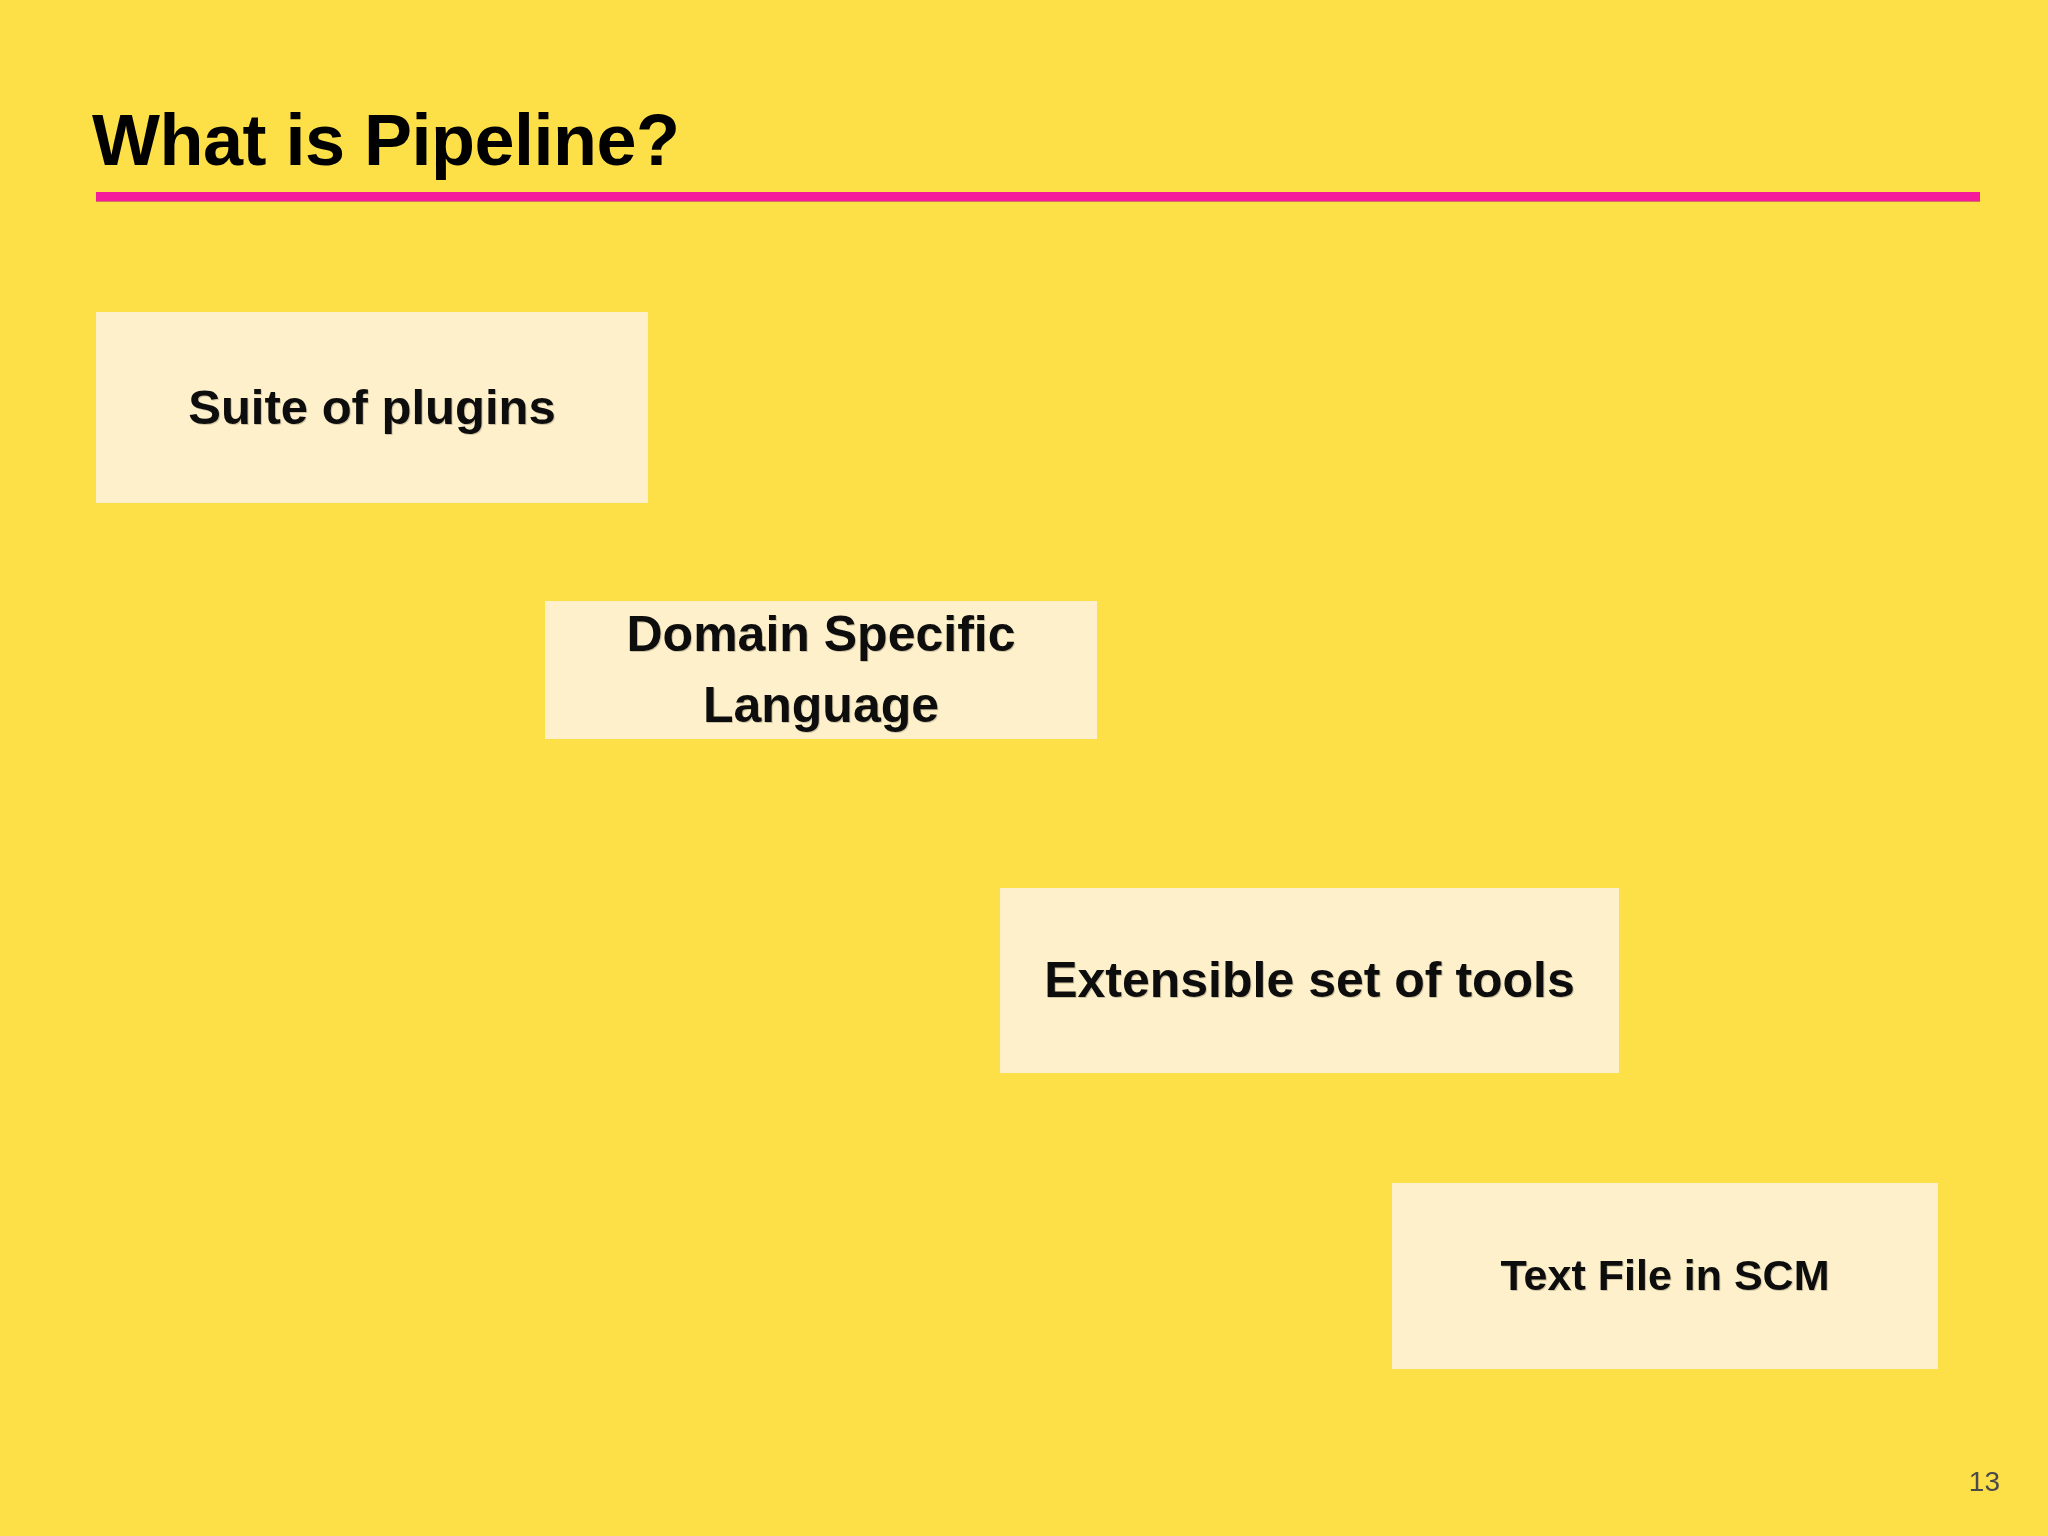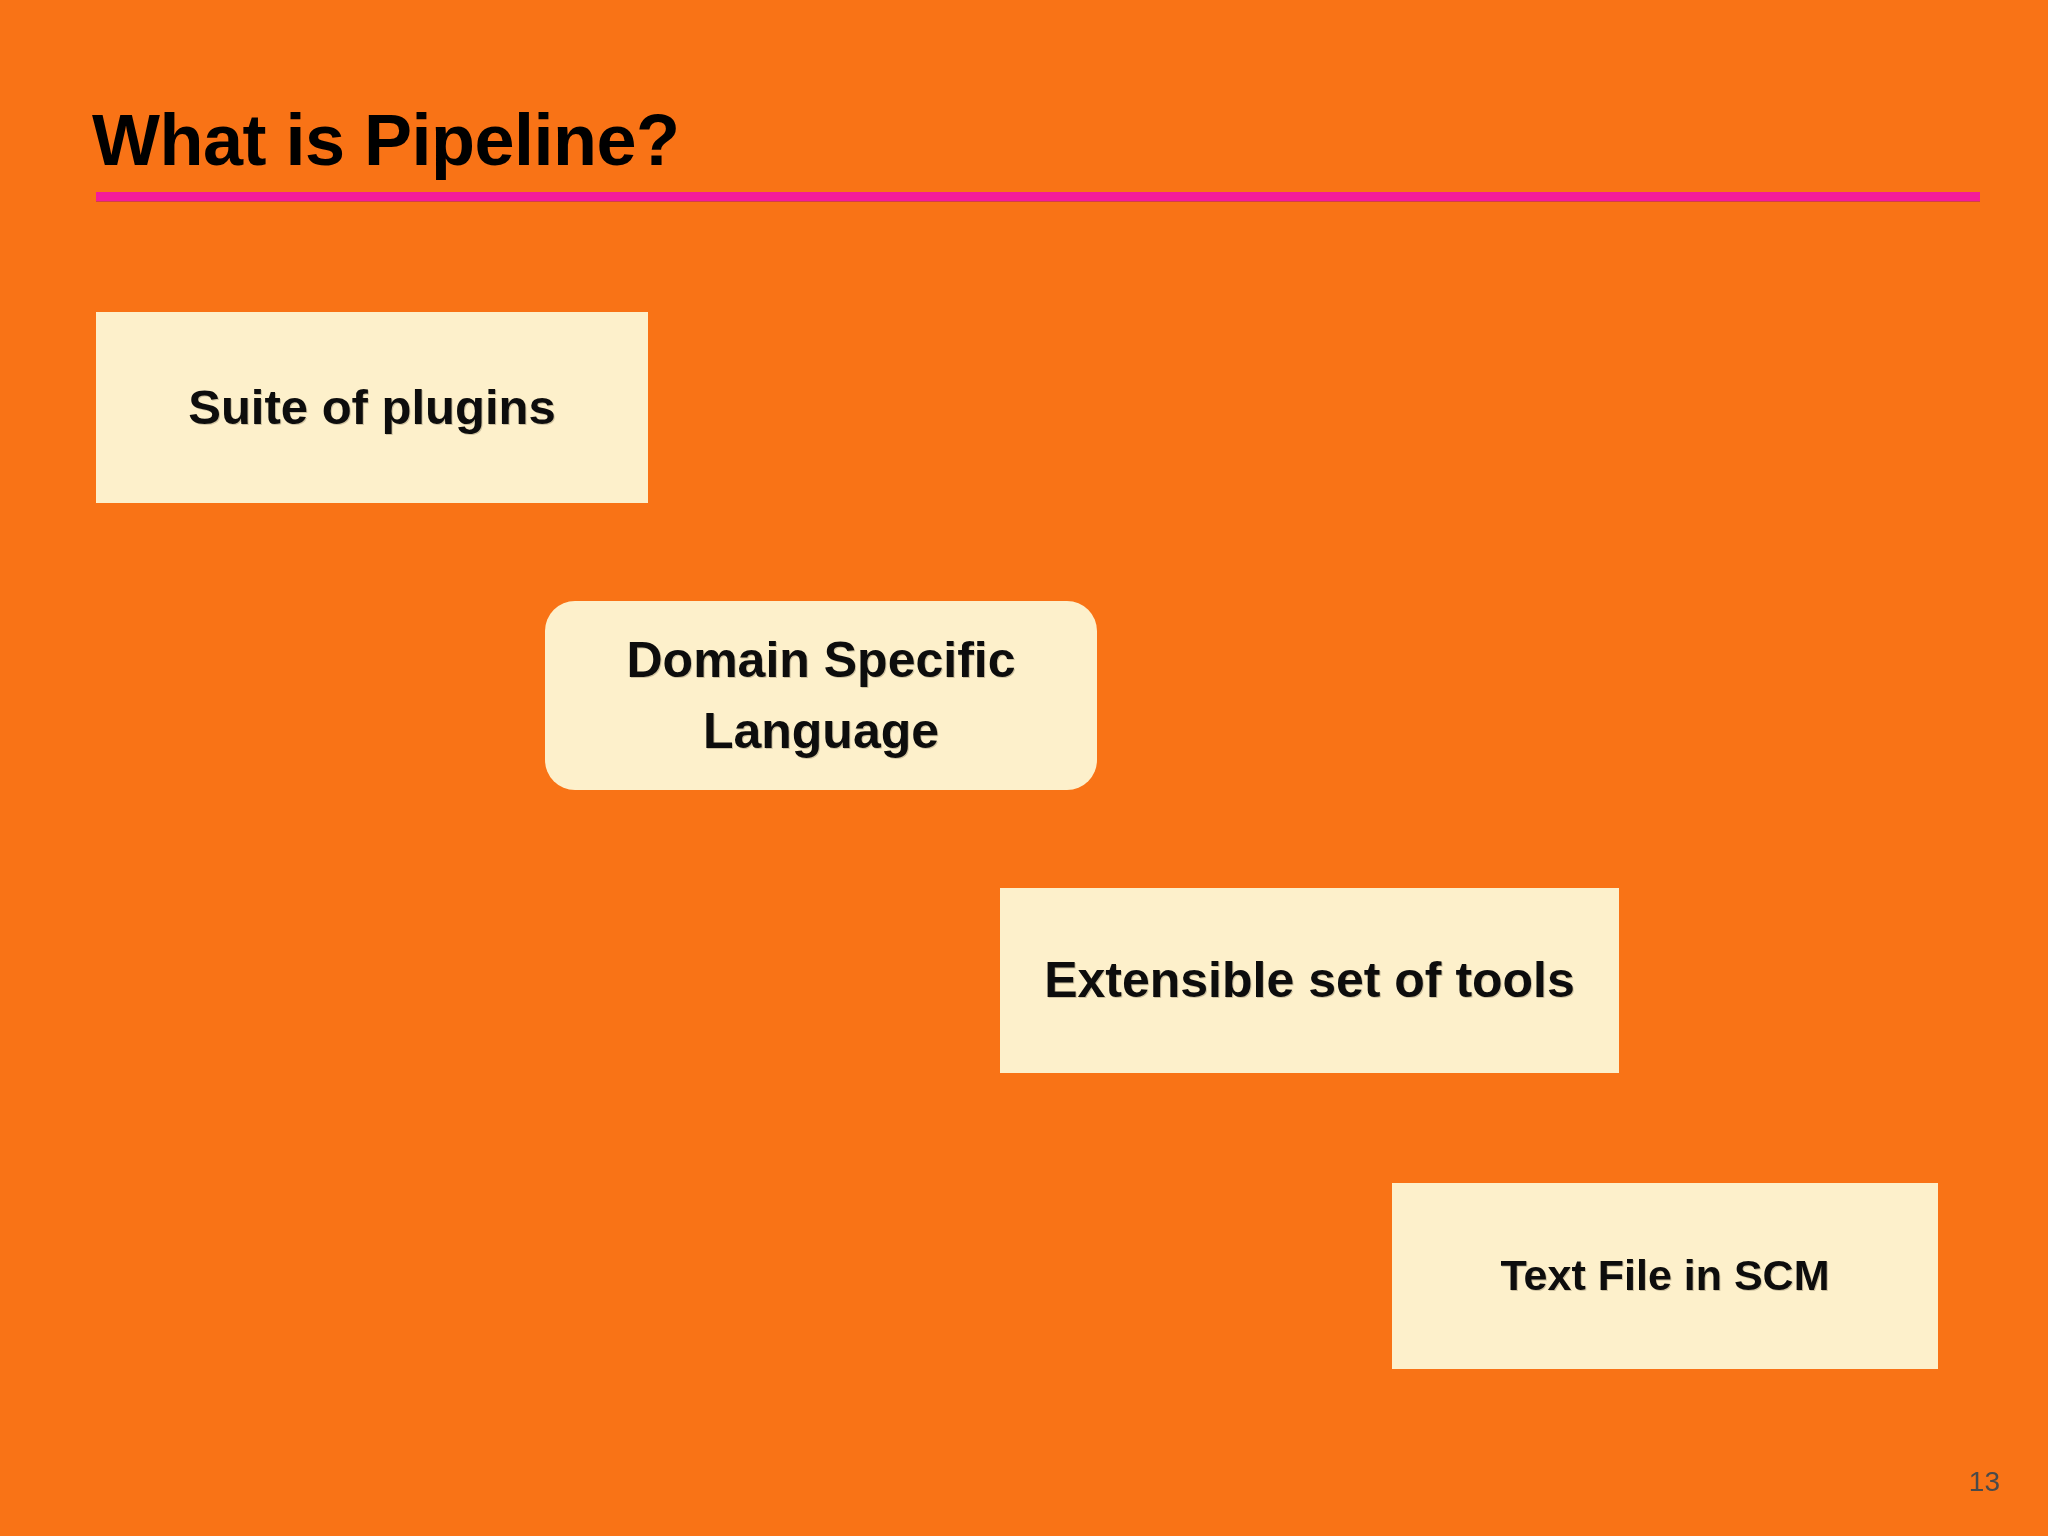--- a/index.html
+++ b/index.html
@@ -7,21 +7,21 @@
     padding: 0;
     background: #ffffff;
   }
   body {
     font-family: "Liberation Sans", sans-serif;
   }
   #slide {
     position: relative;
     width: 2048px;
     height: 1536px;
-    background: #f97316;
+    background: #fde047;
     overflow: hidden;
   }
 
   
   #slide-title {
     position: absolute;
     left: 92px;
     top: 55px;
     font-size: 72px;
     font-weight: bold;
@@ -57,21 +57,21 @@
     font-size: 50px;
     font-weight: bold;
     color: #0d0d0d;
     text-align: center;
     line-height: 1.42;
     text-shadow: 1px 1px 0 rgba(120, 110, 80, 0.35);
     width: 100%;
   }
 
   #box-1 { left: 96px;  top: 292px;  width: 552px; height: 191px; }
-  #box-2 { left: 545px; top: 581px;  width: 552px; height: 189px; border-radius: 30px; }
+  #box-2 { left: 545px; top: 581px;  width: 552px; height: 138px; }
   #box-3 { left: 1000px;top: 868px;  width: 619px; height: 185px; }
   #box-4 { left: 1392px;top: 1163px; width: 546px; height: 186px; }
 
   #box-1 .step-label { font-size: 49px; }
   #box-2 .step-label { font-size: 50px; }
   #box-3 .step-label { font-size: 50px; }
   #box-4 .step-label { font-size: 43px; }
 
   
   #page-number {

